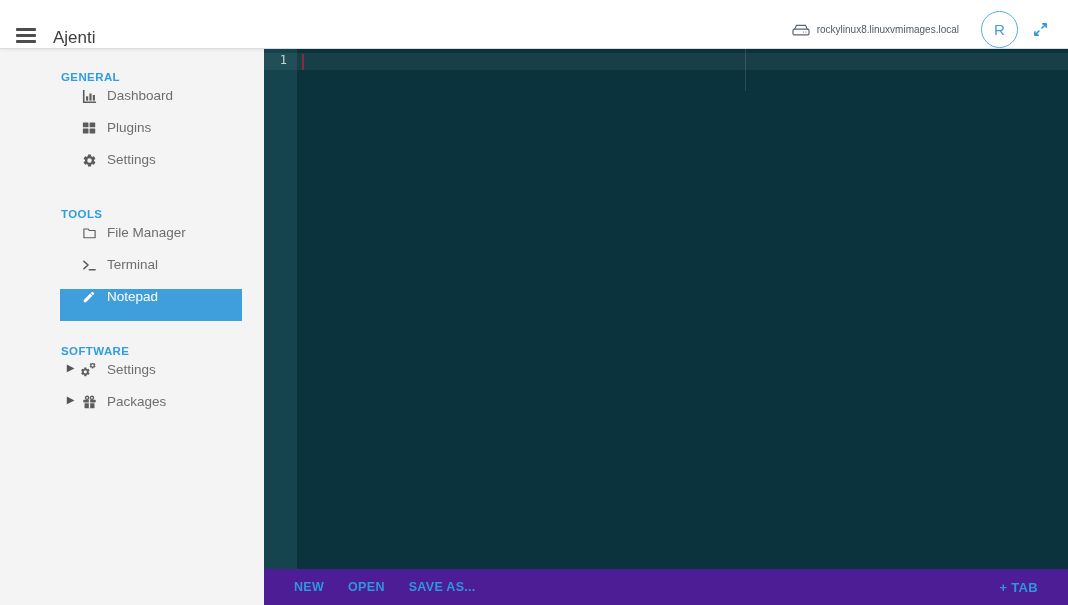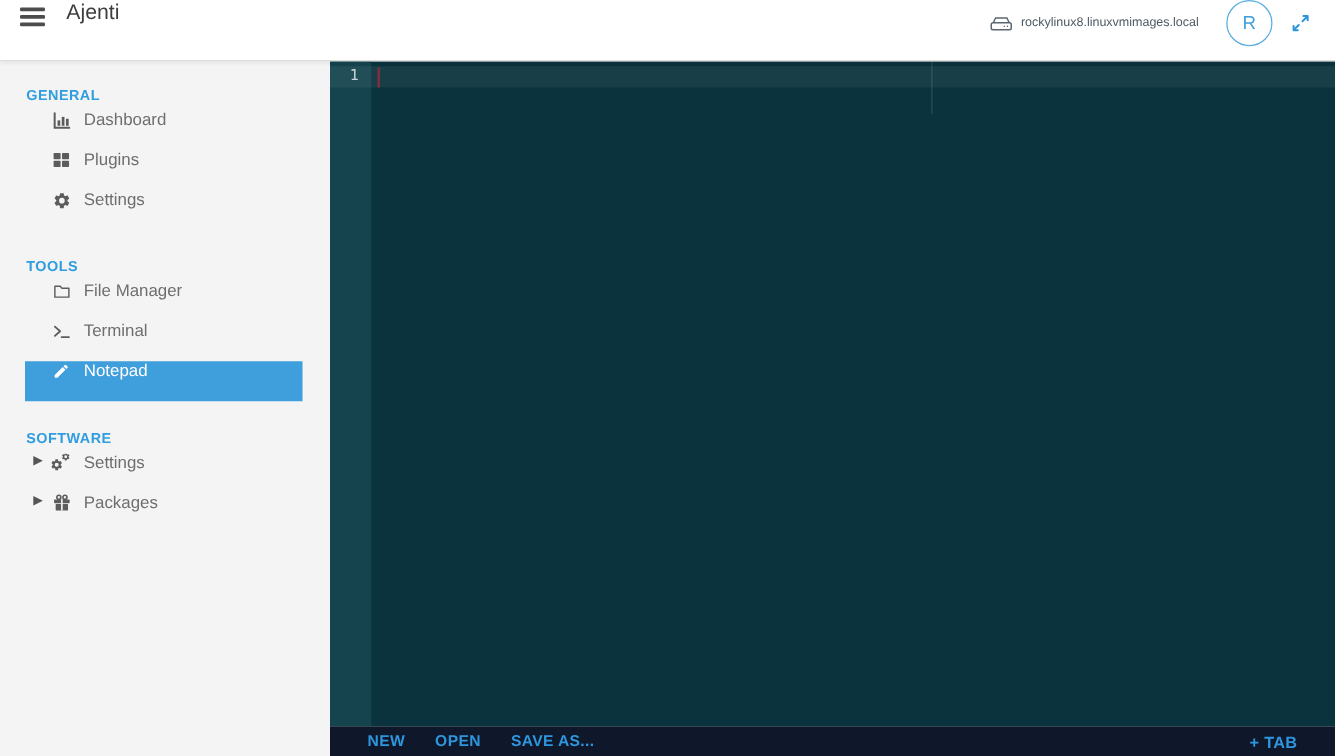--- a/index.html
+++ b/index.html
@@ -3,38 +3,38 @@
 <meta charset="utf-8">
 <style>
   * { margin:0; padding:0; box-sizing:border-box; }
   html,body { width:1068px; height:605px; overflow:hidden; }
   body { font-family:"Liberation Sans",sans-serif; background:#fff;
          --accent:#3299dd; --selected-bg:#3f9edc; --editor-bg:#0b333d;
          --gutter-bg:#15444e; --cursor:#802e44; --sidebar-bg:#f4f4f4; }
   .app { width:1068px; height:605px; display:flex; flex-direction:column; }
 
   
-  .header { height:49px; background:#fff; display:flex; align-items:flex-start;
+  .header { height:49px; background:#fff; display:flex; align-items:flex-end;
             padding:0 20px 0 12px; border-bottom:1px solid #dcdcdc;
             box-shadow:0 1px 3px rgba(0,0,0,.07); position:relative; z-index:3; flex:none; }
   .hamburger { width:28px; height:26px; display:flex; flex-direction:column;
                justify-content:center; gap:3px; cursor:pointer; padding:0 4px; }
   .hamburger span { display:block; height:3px; background:#4d4d4d; border-radius:1px; }
   .app-title { font-size:17px; color:#3e3e3e; margin-left:13px; }
   .header-right { margin-left:auto; display:flex; align-items:center; }
   .hdd-ic { color:#5b6770; margin-right:7px; display:flex; }
   .hostname { font-size:10px; color:#4e5a63; }
   .avatar { width:37px; height:37px; border-radius:50%; border:1px solid #57ace0;
             color:#3e9fdb; display:flex; align-items:center; justify-content:center;
             font-size:15px; margin-left:22px; cursor:pointer; background:#fff; flex:none; }
   .expand-btn { color:#2e96dd; margin-left:15px; cursor:pointer; display:flex; }
 
   
   .body { flex:1; display:flex; min-height:0; }
-  .sidebar { width:264px; background:var(--sidebar-bg); flex:none; overflow:hidden; }
+  .sidebar { width:264px; background:var(--sidebar-bg); flex:none; overflow:hidden;padding-left:40px; }
   .nav-section { font-size:11.5px; font-weight:bold; color:#2f9ddf;
                  letter-spacing:.4px; margin:24px 0 5px 21px; }
   .sidebar .nav-section:first-child { margin-top:22px; }
   .nav-item { height:32px; margin:0 22px 0 20px; display:flex; align-items:flex-start;
               color:#6e6e6e; font-size:13.5px; cursor:pointer; padding-left:20px; }
   .nav-item .nav-icon { width:18px; height:16px; margin-right:9px; color:#5c5c5c;
                         display:flex; align-items:center; justify-content:center; flex:none; }
   .nav-item.expandable { padding-left:4px; }
   .caret { width:13px; font-size:10px; color:#555; margin-right:3px;
            text-align:center; flex:none; }
@@ -52,21 +52,21 @@
   .active-line { position:absolute; left:0; right:0; top:4px; height:17px;
                  background:rgba(255,255,255,.055); }
   .print-margin { position:absolute; left:481px; top:0; width:1px; height:42px;
                   background:rgba(255,255,255,.13); }
   .cursor { position:absolute; left:38px; top:5px; width:2px; height:16px;
             background:var(--cursor); }
   .editor-content { position:absolute; left:37px; top:4px; right:0; bottom:0;
                     color:#d8e2e4; font:12px "DejaVu Sans Mono",monospace; }
 
   
-  .toolbar { height:24px; background:#0f172a; display:flex; align-items:center;
+  .toolbar { height:36px; background:#4c1d95; display:flex; align-items:center;
              padding:0 30px; gap:24px; flex:none; }
   .tb-btn { background:none; border:none; color:#2e96dd; font-family:inherit;
             font-size:12.5px; font-weight:bold; letter-spacing:.3px;
             cursor:pointer; padding:0; }
   .tab-btn { margin-left:auto; font-size:13px;text-align:center; }
 </style>
 </head>
 <body style="--selected-bg: #3f9edc; --editor-bg: #0b333d; --gutter-bg: #15444e; --cursor: #802e44; --sidebar-bg: #f4f4f4;">
 
 <div class="app">

